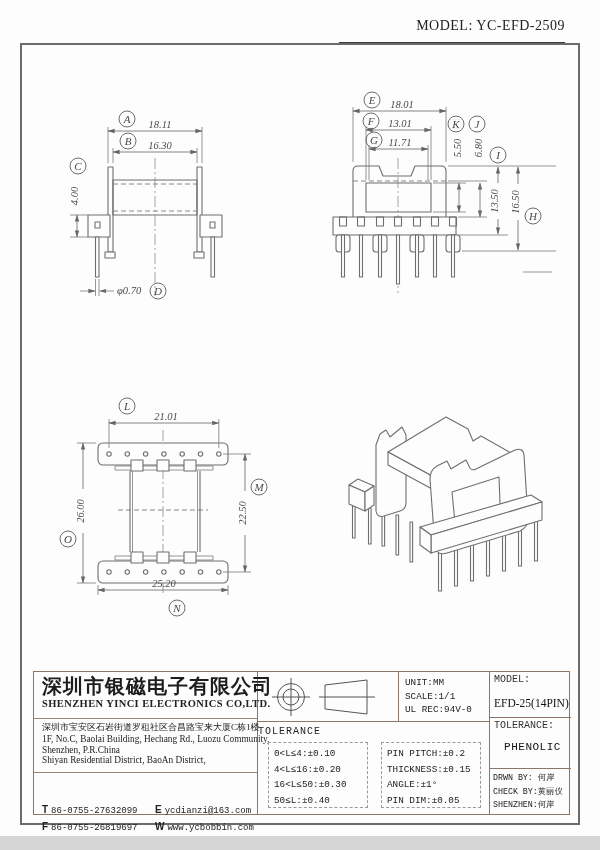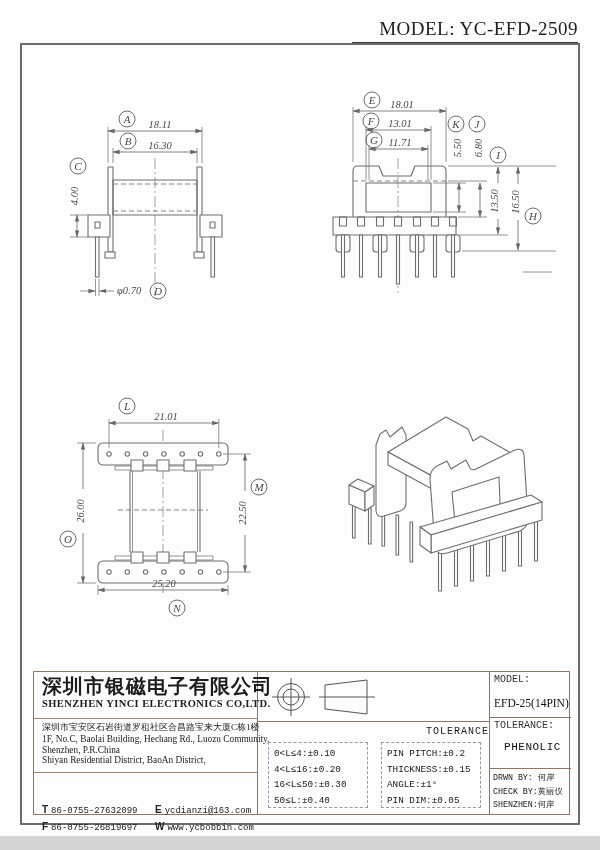--- a/index.html
+++ b/index.html
@@ -3,23 +3,23 @@
 <meta charset="utf-8">
 <style>
   html,body{margin:0;padding:0;}
   body{
     width:600px;height:850px;position:relative;background:#fdfdfd;
     font-family:"Liberation Sans",sans-serif;overflow:hidden;
   }
   .bottom-strip{position:absolute;left:0;top:836px;width:600px;height:14px;background:#d5d5d5;}
   .page-frame{position:absolute;left:20px;top:43px;width:556px;height:778px;border:2px solid #6b6b6b;background:transparent;}
   .model-header{
-    position:absolute;left:352px;top:18px;width:226px;height:24px;
+    position:absolute;left:339px;top:18px;width:226px;height:24px;
     border-bottom:2px solid #3c3c3c;text-align:right;
-    font-family:"Liberation Serif",serif;font-size:19px;color:#222;letter-spacing:.5px;
+    font-family:"Liberation Serif",serif;font-size:14px;color:#222;letter-spacing:.5px;
   }
   svg text{font-family:"Liberation Serif",serif;}
   .dt{font-style:italic;font-size:10.5px;fill:#4a4a4a;}
   .mk{font-style:italic;font-size:11px;fill:#4a4a4a;}
 
   
   .tb{position:absolute;left:33px;top:671px;width:537px;height:144px;border:1.5px solid #8d7668;background:#fdfdfd;box-sizing:border-box;color:#333;}
   .tb *{box-sizing:border-box;}
   .tb-company{position:absolute;left:0;top:0;width:224px;height:100%;border-right:1px solid #8d7668;}
   .co-name{height:47px;padding:2px 6px 0 8px;border-bottom:1px solid #9c8374;}
@@ -27,21 +27,21 @@
   .co-en{font-family:"Liberation Serif",serif;font-size:10.5px;font-weight:bold;color:#222;letter-spacing:.4px;white-space:nowrap;}
   .co-addr{height:54px;padding:2px 4px 0 8px;border-bottom:1px solid #9c8374;font-family:"Liberation Serif",serif;}
   .addr-cn{font-size:9px;color:#222;white-space:nowrap;}
   .addr-en{font-size:9.3px;color:#222;line-height:10.5px;white-space:nowrap;}
   .co-contact{height:41px;padding:4px 2px 0 8px;display:grid;grid-template-columns:113px auto;grid-auto-rows:17px;font-family:"Liberation Mono",monospace;font-size:9px;color:#222;white-space:nowrap;margin-top:27px;}
   .co-contact b{font-family:"Liberation Sans",sans-serif;font-size:10px;margin-right:3px;}
   .tb-mid{position:absolute;left:224px;top:0;width:231px;height:100%;}
   .mid-r1{height:50px;display:flex;border-bottom:1px solid #8d7668;}
   .proj-cell{width:140px;display:flex;align-items:center;justify-content:center;}
   .unit-cell{width:91px;border-left:1px solid #8d7668;padding:4px 0 0 6px;font-family:"Liberation Mono",monospace;font-size:9.3px;line-height:13.5px;color:#222;white-space:nowrap;}
-  .tol-title{height:18px;text-align:right;font-family:"Liberation Mono",monospace;font-size:10px;letter-spacing:1px;color:#222;padding-top:4px;}
+  .tol-title{height:18px;text-align:left;font-family:"Liberation Mono",monospace;font-size:10px;letter-spacing:1px;color:#222;padding-top:4px;}
   .tol-boxes{display:flex;justify-content:space-between;padding:2px 8px 0 10px;}
   .tol-box{width:100px;height:66px;border:1px dashed #9a9a9a;padding:3px 0 0 5px;font-family:"Liberation Mono",monospace;font-size:9.3px;line-height:15.5px;color:#222;white-space:nowrap;}
   .tb-right{position:absolute;left:455px;top:0;width:82px;height:100%;border-left:1px solid #8d7668;}
   .mr-model{height:46px;border-bottom:1px solid #8d7668;padding:2px 0 0 4px;}
   .mr-mat{height:51px;border-bottom:1px solid #8d7668;padding:2px 0 0 4px;}
   .mini-label{font-family:"Liberation Mono",monospace;font-size:10px;color:#333;}
   .model-val{font-family:"Liberation Serif",serif;font-size:11.5px;color:#111;margin-top:12px;white-space:nowrap;}
   .mat-val{font-family:"Liberation Mono",monospace;font-weight:normal;font-size:11px;color:#111;text-align:center;margin-top:10px;letter-spacing:.5px;}
   .mr-sign{height:44px;padding:2px 0 0 3px;font-family:"Liberation Mono",monospace;font-size:8.3px;line-height:13.5px;color:#222;white-space:nowrap;}
 </style>
@@ -327,20 +327,25 @@
           <g stroke="#555" stroke-width="1" fill="none">
             <circle cx="28" cy="22" r="13.5"></circle>
             <circle cx="28" cy="22" r="8"></circle>
             <line x1="9" y1="22" x2="47" y2="22"></line>
             <line x1="28" y1="3" x2="28" y2="41"></line>
             <path d="M62,10 L104,5 L104,39 L62,34 Z"></path>
             <line x1="56" y1="22" x2="112" y2="22"></line>
           </g>
         </svg>
       </div>
+      <div class="unit-cell">
+        <div>UNIT:MM</div>
+        <div>SCALE:1/1</div>
+        <div>UL REC:94V-0</div>
+      </div>
     </div>
     <div class="tol-title">TOLERANCE</div>
     <div class="tol-boxes">
       <div class="tol-box">
         <div>0&lt;L≤4:±0.10</div>
         <div>4&lt;L≤16:±0.20</div>
         <div>16&lt;L≤50:±0.30</div>
         <div>50≤L:±0.40</div>
       </div>
       <div class="tol-box">

